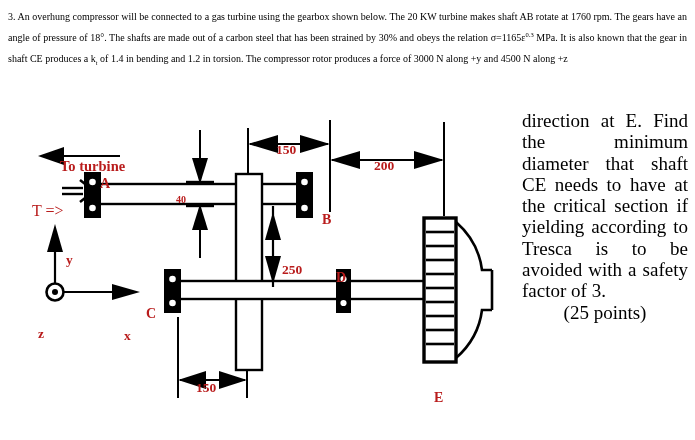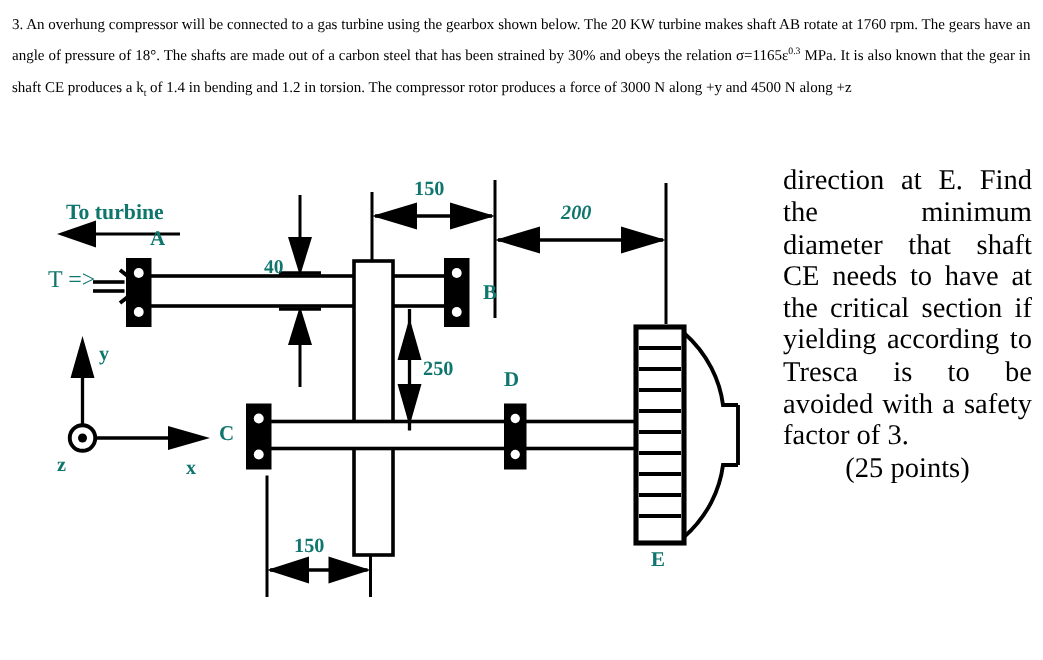--- a/index.html
+++ b/index.html
@@ -55,22 +55,23 @@
     top: 112px;
     width: 520px;
     height: 326px;
   }
   #figure svg { display: block; }
 
   .fig-label {
     position: absolute;
     font-family: "Liberation Serif", "DejaVu Serif", serif;
     font-weight: bold;
-    color: #0f766e;
+    color: #b91c1c;
     white-space: nowrap;
+    margin-top: 24px;
   }
 </style>
 </head>
 <body>
 
 <div id="page">
 
   <div class="stmt">
     <span>3. An overhung compressor will be connected to a gas turbine using the gearbox shown below.</span>
     <span>The 20 KW turbine makes shaft AB rotate at 1760 rpm. The gears have an angle of pressure of</span>
@@ -201,35 +202,35 @@
       <g>
         <line x1="178" y1="205" x2="178" y2="286" stroke="#000" stroke-width="2"></line>
         <line x1="247" y1="258" x2="247" y2="286" stroke="#000" stroke-width="2"></line>
         <line x1="180" y1="268" x2="245" y2="268" stroke="#000" stroke-width="2.2"></line>
         <polygon points="178,268 206,259 206,277" fill="#000"></polygon>
         <polygon points="247,268 219,259 219,277" fill="#000"></polygon>
       </g>
 
     </svg>
 
-    <span class="fig-label" style="left:44px; top:22px; font-size:14.5px;">To turbine</span>
+    <span class="fig-label" style="left:60px; top:22px; font-size:14.5px;">To turbine</span>
 
     <span class="fig-label" style="left:32px; top:66px; font-size:16px; font-weight:normal;">T =&gt;</span>
 
     <span class="fig-label" style="left:66px; top:116px; font-size:13.5px;">y</span>
     <span class="fig-label" style="left:124px; top:192px; font-size:13.5px;">x</span>
     <span class="fig-label" style="left:38px; top:190px; font-size:13.5px;">z</span>
 
     <span class="fig-label" style="left:100px; top:40px; font-size:14px;">A</span>
     <span class="fig-label" style="left:322px; top:76px; font-size:14px;">B</span>
     <span class="fig-label" style="left:146px; top:170px; font-size:14px;">C</span>
     <span class="fig-label" style="left:336px; top:134px; font-size:14px;">D</span>
     <span class="fig-label" style="left:434px; top:254px; font-size:14px;">E</span>
 
-    <span class="fig-label" style="left:176px; top:58px; font-size:13px;">40</span>
+    <span class="fig-label" style="left:176px; top:58px; font-size:10px;">40</span>
     <span class="fig-label" style="left:276px; top:6px; font-size:13.5px;">150</span>
-    <span class="fig-label" style="left:374px; top:22px; font-size:13.5px;font-style:italic;">200</span>
+    <span class="fig-label" style="left:374px; top:22px; font-size:13.5px;">200</span>
     <span class="fig-label" style="left:282px; top:126px; font-size:13.5px;">250</span>
     <span class="fig-label" style="left:196px; top:244px; font-size:13.5px;">150</span>
 
   </div>
 
 </div>
 
 </body></html>

